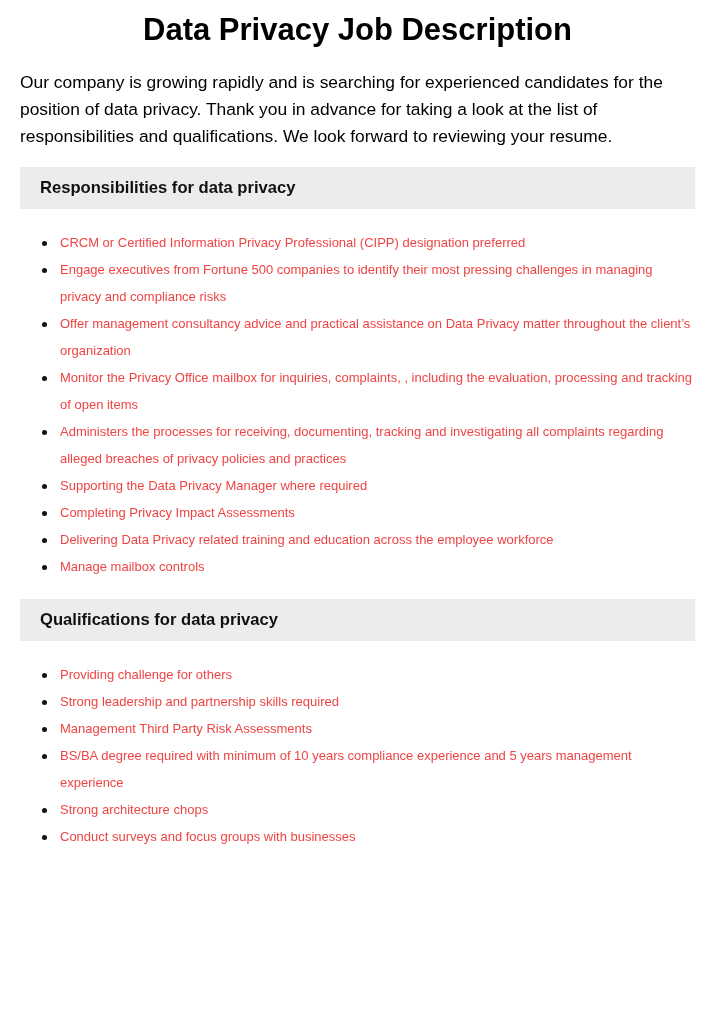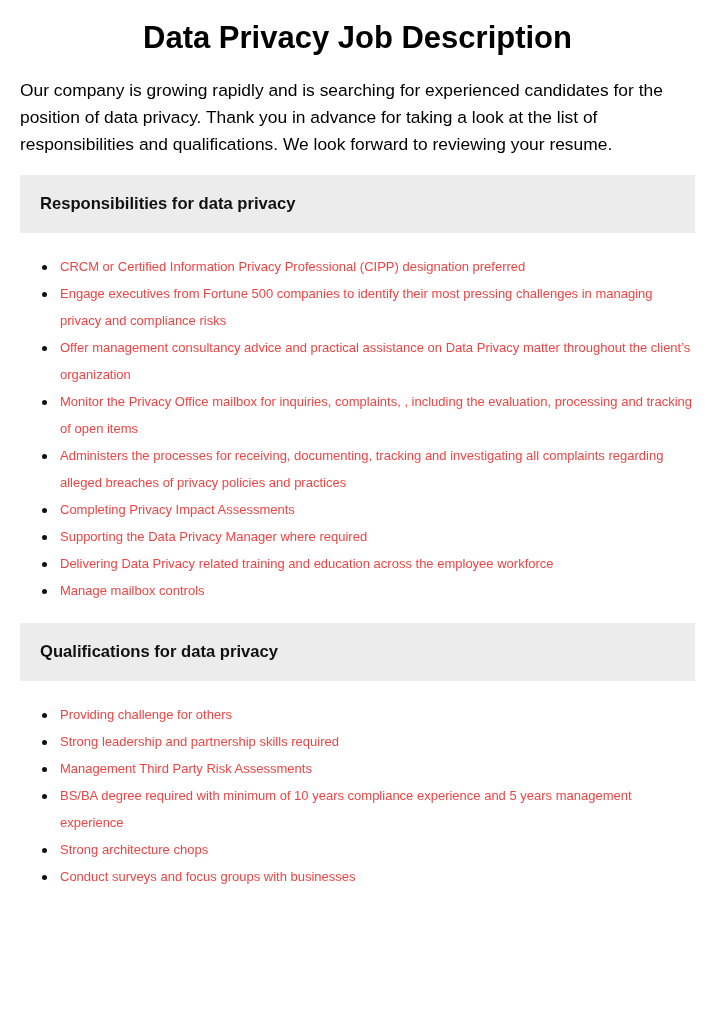--- a/index.html
+++ b/index.html
@@ -3,35 +3,35 @@
   <meta charset="utf-8">
   <style>
     html, body { margin: 0; padding: 0; background: #ffffff; }
     body {
       width: 720px; height: 1030px; overflow: hidden;
       font-family: "Liberation Sans", "DejaVu Sans", sans-serif;
       color: #111111;
     }
     .page { position: relative; padding: 0 25px 0 20px; }
     h1 {
-      margin: 16px; padding-top: 2px;
+      margin: 8px; padding-top: 2px;
       text-align: center;
       font-size: 31px; font-weight: bold; line-height: 40px;
       letter-spacing: 0px;
       color: #000;
     }
     .intro {
       margin: 19px 0 0 0;
       font-size: 17.4px; line-height: 27px;
       color: #000000;
     }
     .section-header {
       margin-top: 17px;
       background: #ececec;
-      height: 58px;
+      height: 42px;
       display: flex; align-items: center;
       padding-left: 20px;
       font-size: 16.6px; font-weight: bold;
       color: #111;
     }
     ul.items {
       margin: 20px 0 0 0; padding: 0 0 0 40px;
       list-style: none;
     }
     ul.items li {
@@ -54,22 +54,22 @@
   <h1>Data Privacy Job Description</h1>
   <p class="intro">Our company is growing rapidly and is searching for experienced candidates for the position of data privacy. Thank you in advance for taking a look at the list of responsibilities and qualifications. We look forward to reviewing your resume.</p>
 
   <div class="section-header">Responsibilities for data privacy</div>
   <ul class="items">
     <li><span class="bullet"></span><span>CRCM or Certified Information Privacy Professional (CIPP) designation preferred</span></li>
     <li><span class="bullet"></span><span>Engage executives from Fortune 500 companies to identify their most pressing challenges in managing privacy and compliance risks</span></li>
     <li><span class="bullet"></span><span>Offer management consultancy advice and practical assistance on Data Privacy matter throughout the client’s organization</span></li>
     <li><span class="bullet"></span><span>Monitor the Privacy Office mailbox for inquiries, complaints, , including the evaluation, processing and tracking of open items</span></li>
     <li><span class="bullet"></span><span>Administers the processes for receiving, documenting, tracking and investigating all complaints regarding alleged breaches of privacy policies and practices</span></li>
+    <li><span class="bullet"></span><span>Supporting the Data Privacy Manager where required</span></li>
     <li><span class="bullet"></span><span>Completing Privacy Impact Assessments</span></li>
-    <li><span class="bullet"></span><span>Supporting the Data Privacy Manager where required</span></li>
     <li><span class="bullet"></span><span>Delivering Data Privacy related training and education across the employee workforce</span></li>
     <li><span class="bullet"></span><span>Manage mailbox controls</span></li>
   </ul>
 
   <div class="section-header qual-header">Qualifications for data privacy</div>
   <ul class="items">
     <li><span class="bullet"></span><span>Providing challenge for others</span></li>
     <li><span class="bullet"></span><span>Strong leadership and partnership skills required</span></li>
     <li><span class="bullet"></span><span>Management Third Party Risk Assessments</span></li>
     <li><span class="bullet"></span><span>BS/BA degree required with minimum of 10 years compliance experience and 5 years management experience</span></li>

